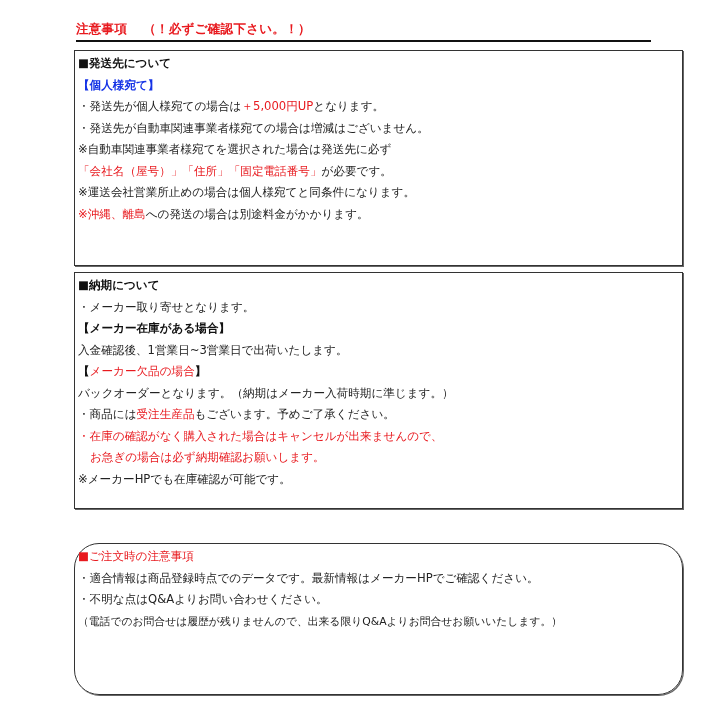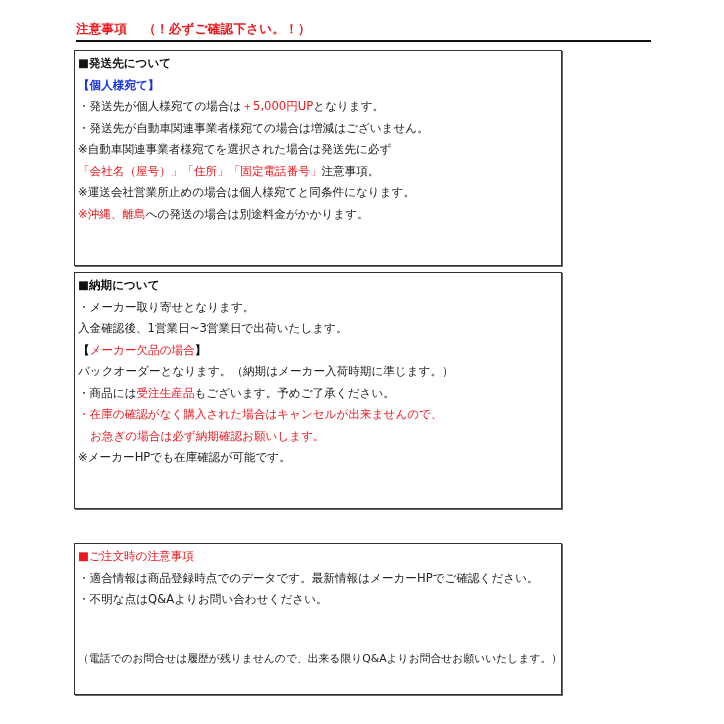--- a/index.html
+++ b/index.html
@@ -25,71 +25,72 @@
       font-size: 12.5px;
       font-weight: bold;
       color: #e8191e;
       line-height: 18px;
       letter-spacing: 0.3px;
     }
     .page-title .gap { display: inline-block; width: 16px; }
     .box {
       position: absolute;
       left: 74px;
-      width: 488px;
+      width: 609px;
       border: 1px solid #333333;
       box-shadow: 1px 1px 0 #666666;
       box-sizing: border-box;
       padding: 2px 0 0 3px;
     }
     .box1 { top: 50px; height: 216px; }
     .box2 { top: 272px; height: 237px; }
-    .box3 { top: 543px; height: 152px; }
+    .box3 { top: 543px; height: 152px; border-radius: 25px; }
     .line {
       font-size: 11.6px;
       line-height: 21.5px;
       height: 21.5px;
       white-space: nowrap;
       color: #222222;
     }
     .heading { font-weight: bold; color: #111111; }
     .heading.red { color: #e8191e; }
     .blue { color: #1533e6; font-weight: bold; }
     .red { color: #e8191e; font-weight: normal; }
     .bold { font-weight: bold; color: #111111; }
     .indent { padding-left: 12px; }
-    .small { font-size: 10.8px; margin-top: 37px; }
+    .small { font-size: 10.8px; }
   </style>
 </head>
 <body>
 
 <div class="page-title">
   <span>注意事項</span><span class="gap"></span><span>（！必ずご確認下さい。！）</span>
 </div>
 
 <div class="box box1">
   <div class="line heading">■発送先について</div>
   <div class="line blue">【個人様宛て】</div>
   <div class="line">
     <span>・発送先が個人様宛ての場合は</span><span class="red">＋5,000円UP</span><span>となります。</span>
   </div>
   <div class="line">・発送先が自動車関連事業者様宛ての場合は増減はございません。</div>
   <div class="line">※自動車関連事業者様宛てを選択された場合は発送先に必ず</div>
   <div class="line">
-    <span class="red">「会社名（屋号）」「住所」「固定電話番号」</span><span>注意事項。</span>
+    <span class="red">「会社名（屋号）」「住所」「固定電話番号」</span><span>が必要です。</span>
   </div>
   <div class="line">※運送会社営業所止めの場合は個人様宛てと同条件になります。</div>
   <div class="line">
     <span class="red">※沖縄、離島</span><span>への発送の場合は別途料金がかかります。</span>
   </div>
 </div>
 
 <div class="box box2">
   <div class="line heading">■納期について</div>
   <div class="line">・メーカー取り寄せとなります。</div>
+  <div class="line bold">【メーカー在庫がある場合】</div>
   <div class="line">入金確認後、1営業日~3営業日で出荷いたします。</div>
   <div class="line bold">
     <span>【</span><span class="red">メーカー欠品の場合</span><span>】</span>
   </div>
   <div class="line">バックオーダーとなります。（納期はメーカー入荷時期に準じます。）</div>
   <div class="line">
     <span>・商品には</span><span class="red">受注生産品</span><span>もございます。予めご了承ください。</span>
   </div>
   <div class="line red">・在庫の確認がなく購入された場合はキャンセルが出来ませんので、</div>
   <div class="line red indent">お急ぎの場合は必ず納期確認お願いします。</div>

